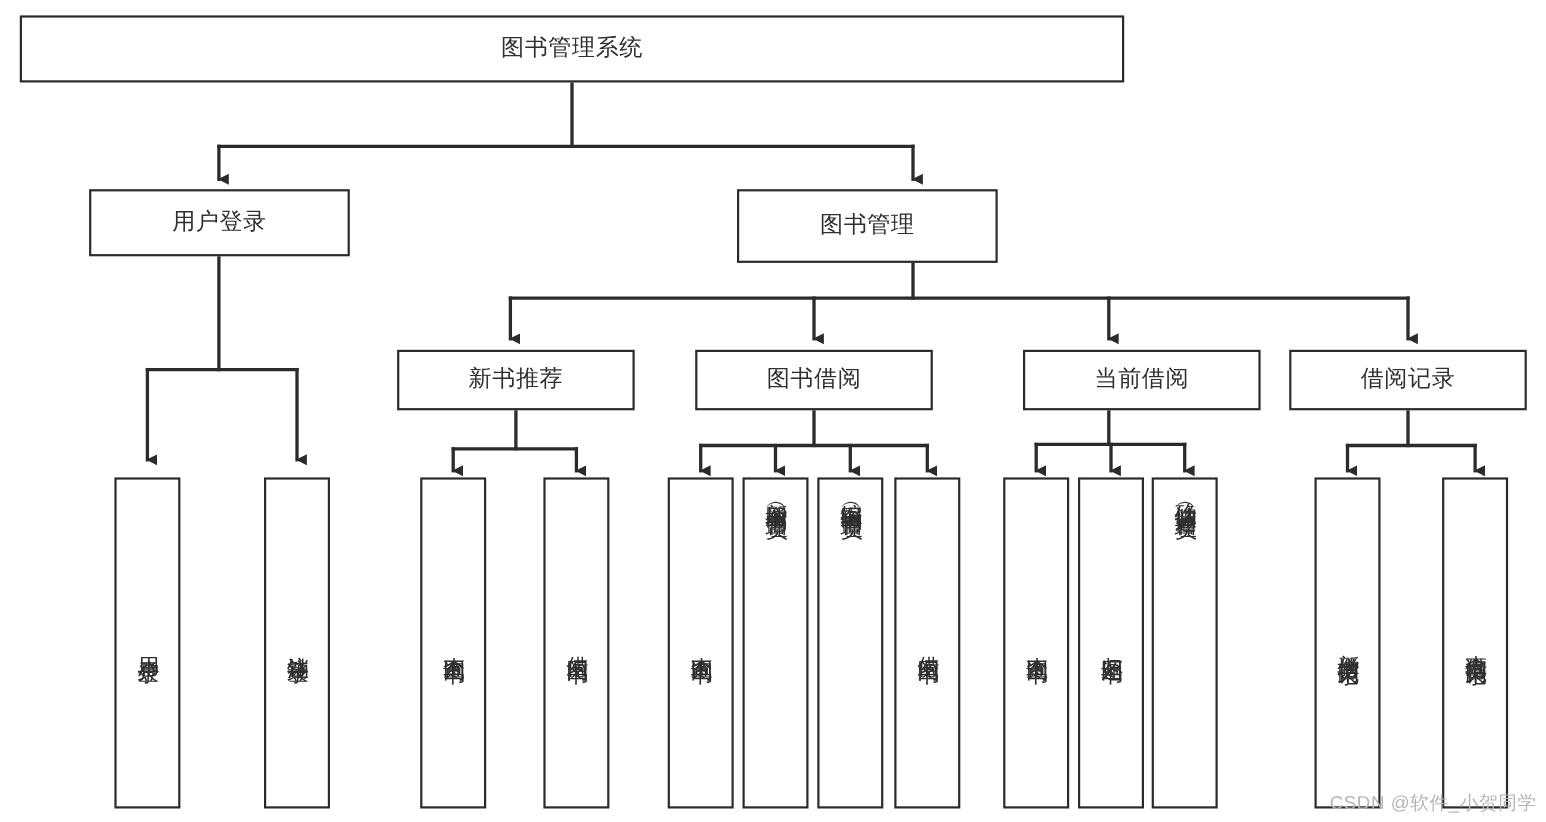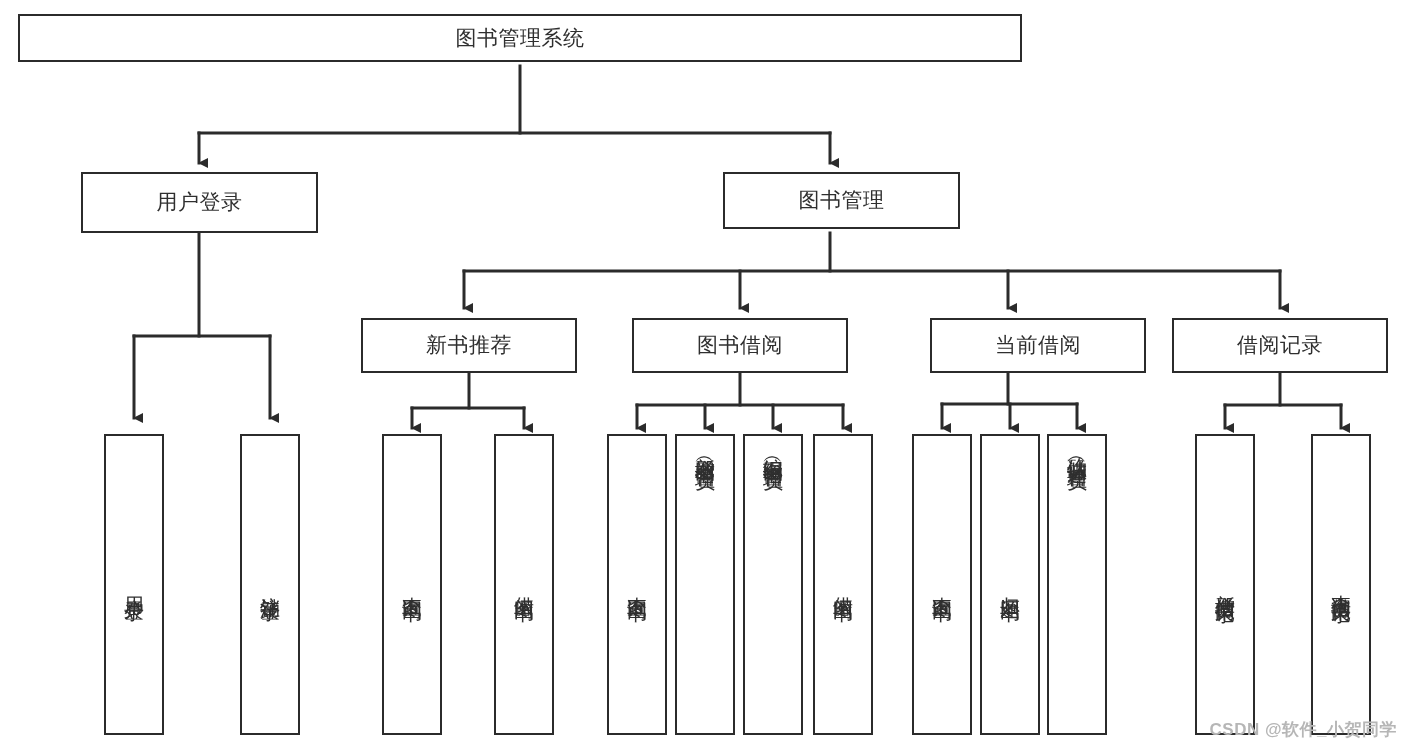--- a/index.html
+++ b/index.html
@@ -60,21 +60,20 @@
     align-items: center;
   }
   .watermark {
     position: absolute;
     right: 8px;
     bottom: 6px;
     font-size: 17px;
     color: #b6b6b6;
     letter-spacing: 0.5px;
     white-space: nowrap;
-    font-weight: bold;
   }
 </style>
 </head>
 <body>
 
 <div id="canvas">
 
   <svg class="wires" viewBox="0 0 1405 747">
     <defs>
       <marker id="arrow" markerWidth="11" markerHeight="11" refX="5" refY="9" orient="auto" markerUnits="userSpaceOnUse">
@@ -118,29 +117,29 @@
       <path d="M1010,404 L1010,428" marker-end="url(#arrow)"></path>
       <path d="M1077,404 L1077,428" marker-end="url(#arrow)"></path>
 
       <path d="M1280,373 L1280,405"></path>
       <path d="M1225,405 L1341,405"></path>
       <path d="M1225,405 L1225,428" marker-end="url(#arrow)"></path>
       <path d="M1341,405 L1341,428" marker-end="url(#arrow)"></path>
     </g>
   </svg>
 
-  <div class="node" style="left:18px; top:14px; width:1004px; height:48px;">
+  <div class="node" style="left:18px; top:14px; width:1004px; height:61px;">
     <span class="node-label">图书管理系统</span>
   </div>
 
   <div class="node" style="left:81px; top:172px; width:237px; height:61px;">
     <span class="node-label">用户登录</span>
   </div>
 
-  <div class="node" style="left:723px; top:172px; width:237px; height:57px;">
+  <div class="node" style="left:670px; top:172px; width:237px; height:67px;">
     <span class="node-label">图书管理</span>
   </div>
 
   <div class="node" style="left:361px; top:318px; width:216px; height:55px;">
     <span class="node-label">新书推荐</span>
   </div>
 
   <div class="node" style="left:632px; top:318px; width:216px; height:55px;justify-content:center;">
     <span class="node-label">图书借阅</span>
   </div>

